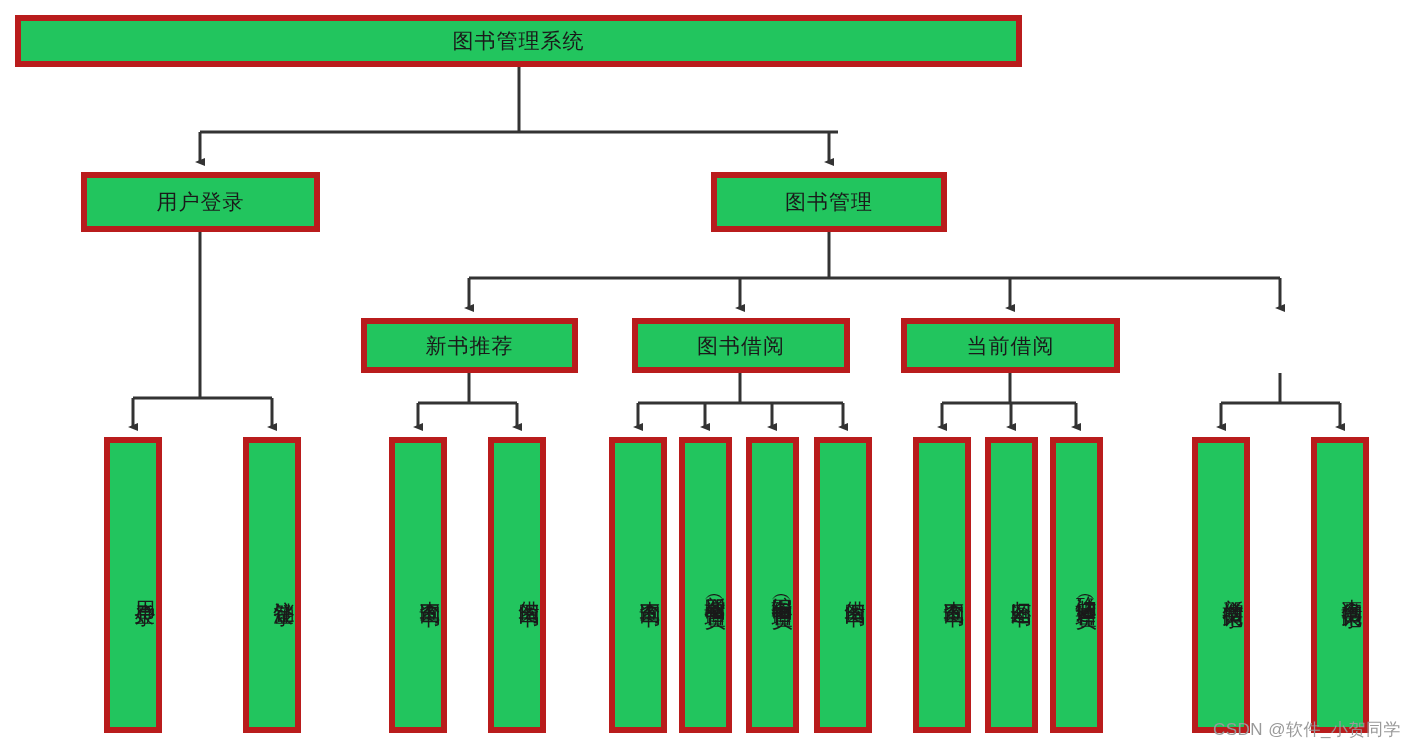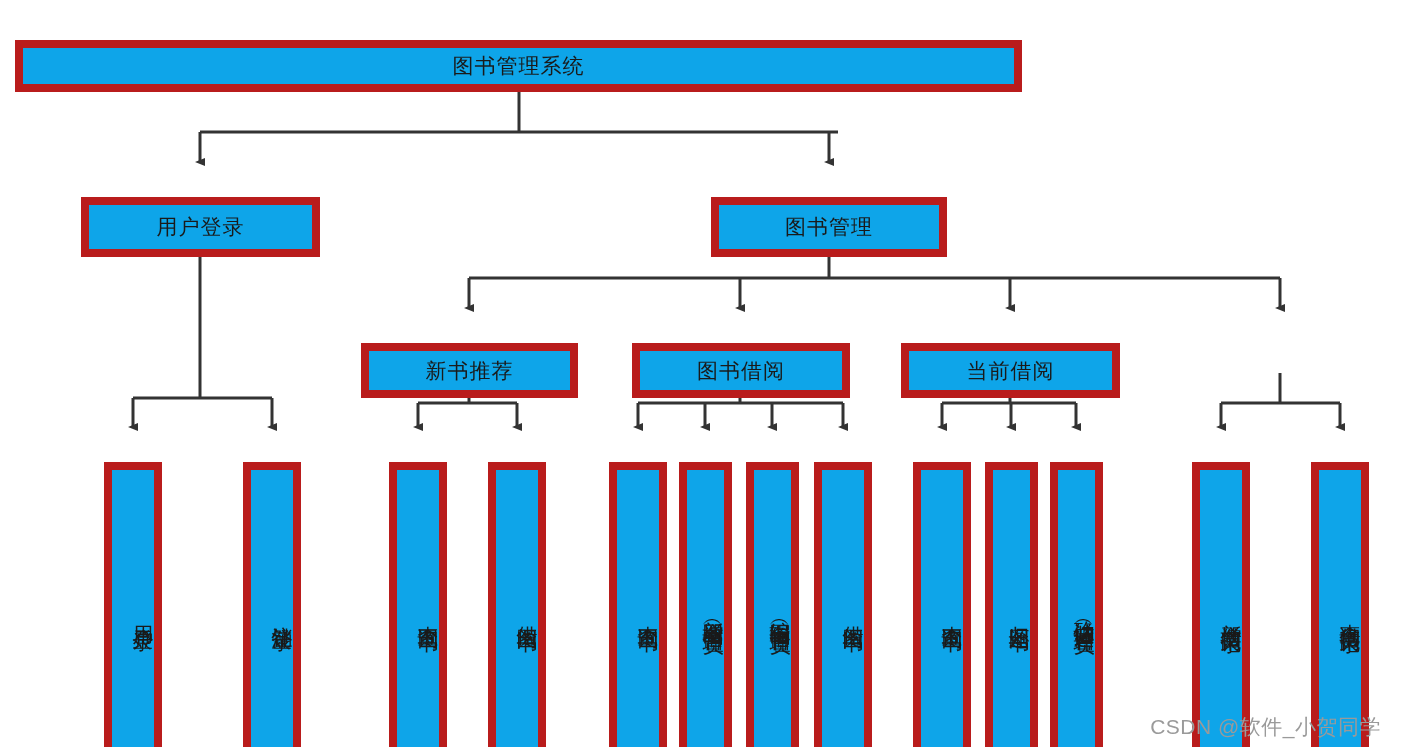--- a/index.html
+++ b/index.html
@@ -23,27 +23,26 @@
     position: absolute;
     left: 0;
     top: 0;
     width: 1405px;
     height: 747px;
     pointer-events: none;
   }
   .node {
     position: absolute;
     box-sizing: border-box;
-    border: 8px solid #b91c1c;
-    background: #0ea5e9;
+    border: 6px solid #b91c1c;
+    background: #22c55e;
     display: flex;
     align-items: center;
     justify-content: center;
     color: #1a1a1a;
-    margin-top: 25px;
   }
   .node.horizontal {
     font-size: 21px;
     letter-spacing: 1px;
   }
   .node.vertical {
     writing-mode: vertical-rl;
     text-orientation: upright;
     font-size: 21px;
     letter-spacing: 2px;
@@ -51,23 +50,23 @@
     align-items: flex-start;
     justify-content: center;
   }
   .node.vertical .vtext {
     writing-mode: vertical-rl;
     text-orientation: upright;
     line-height: 1;
   }
   .watermark {
     position: absolute;
-    right: 24px;
+    right: 4px;
     bottom: 6px;
-    font-size: 21px;
+    font-size: 17px;
     color: #9a9a9a;
     letter-spacing: 0.5px;
     white-space: nowrap;
   }
 </style>
 </head>
 <body>
 
 <div id="diagram-root">
 

